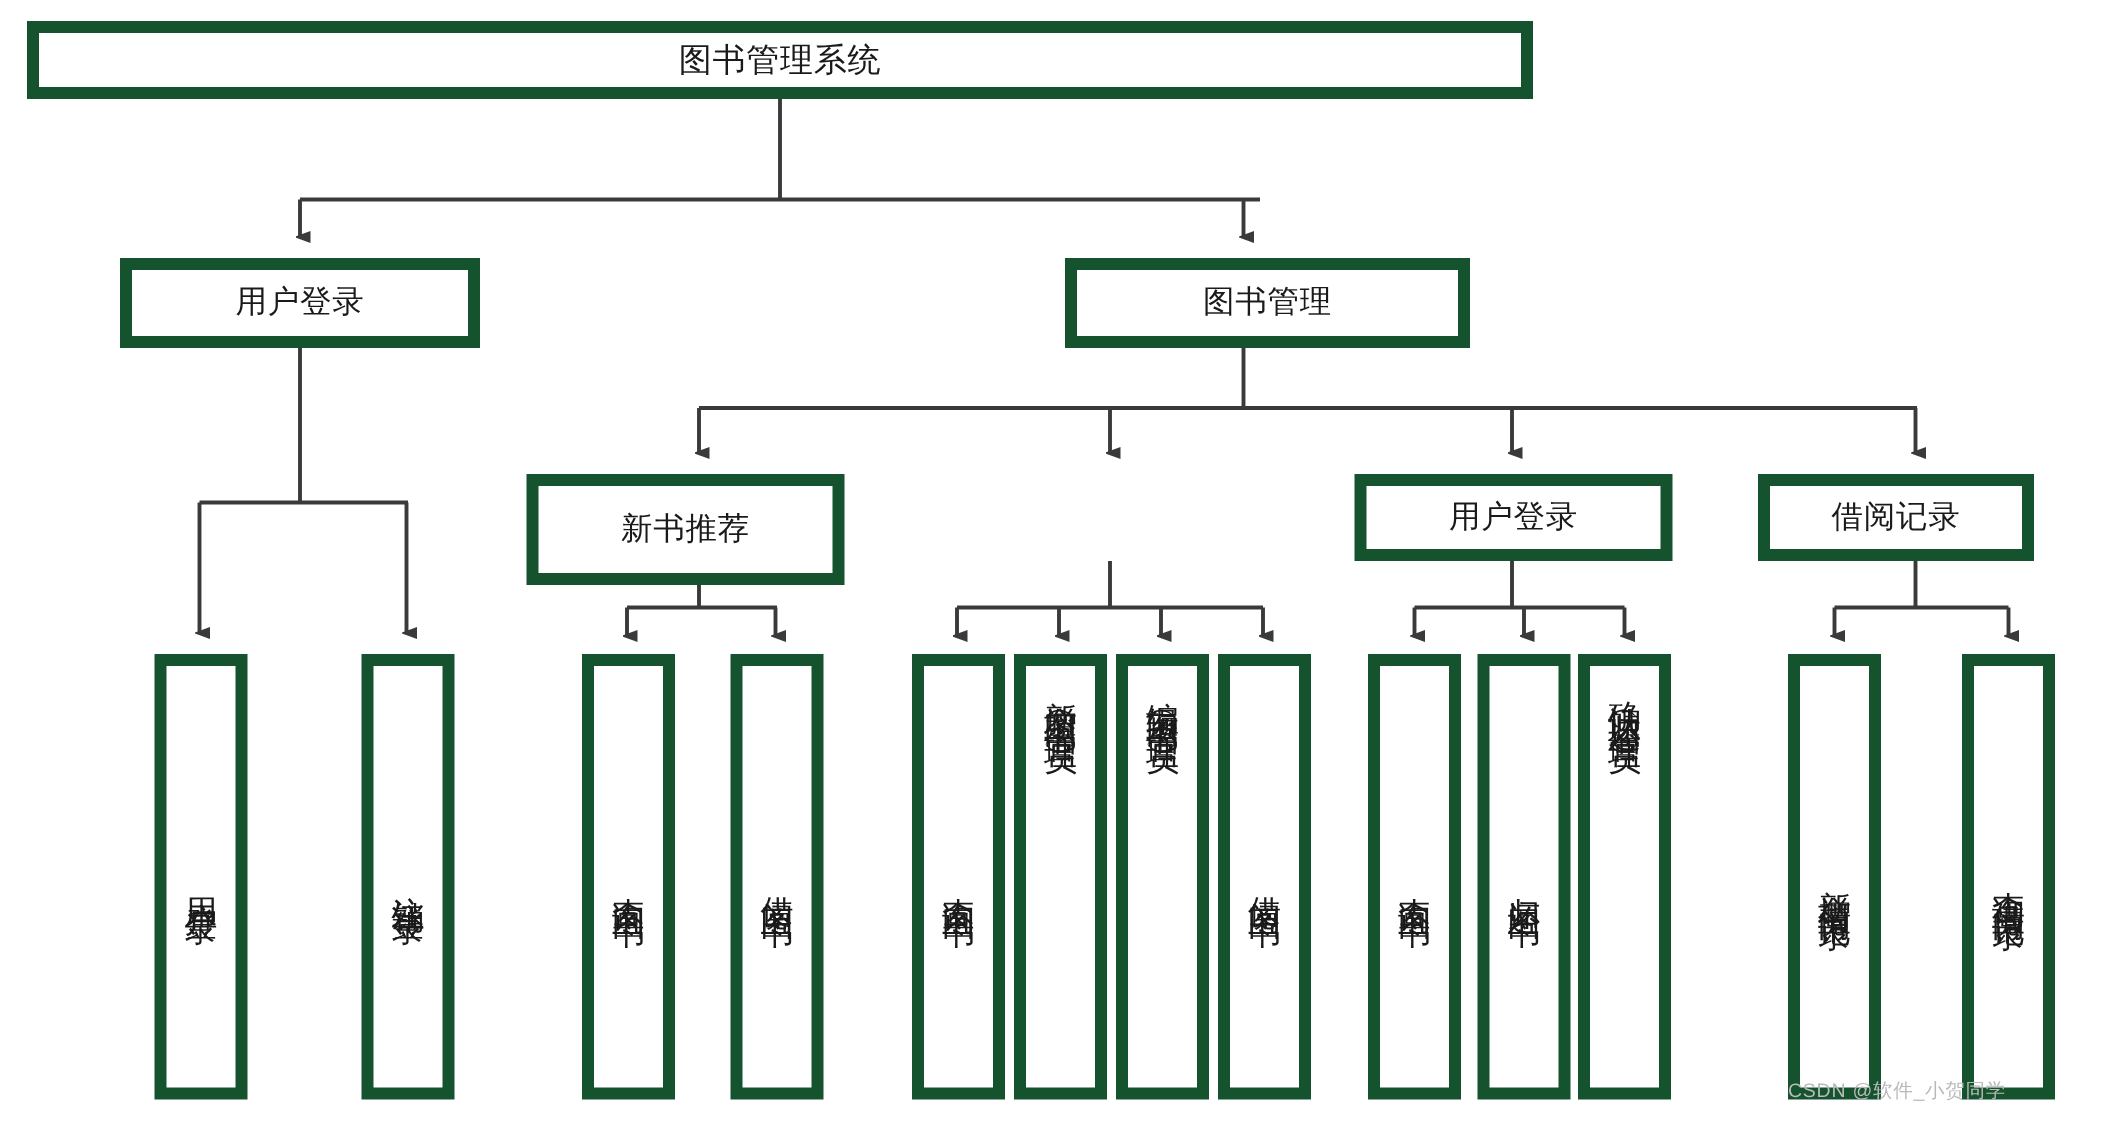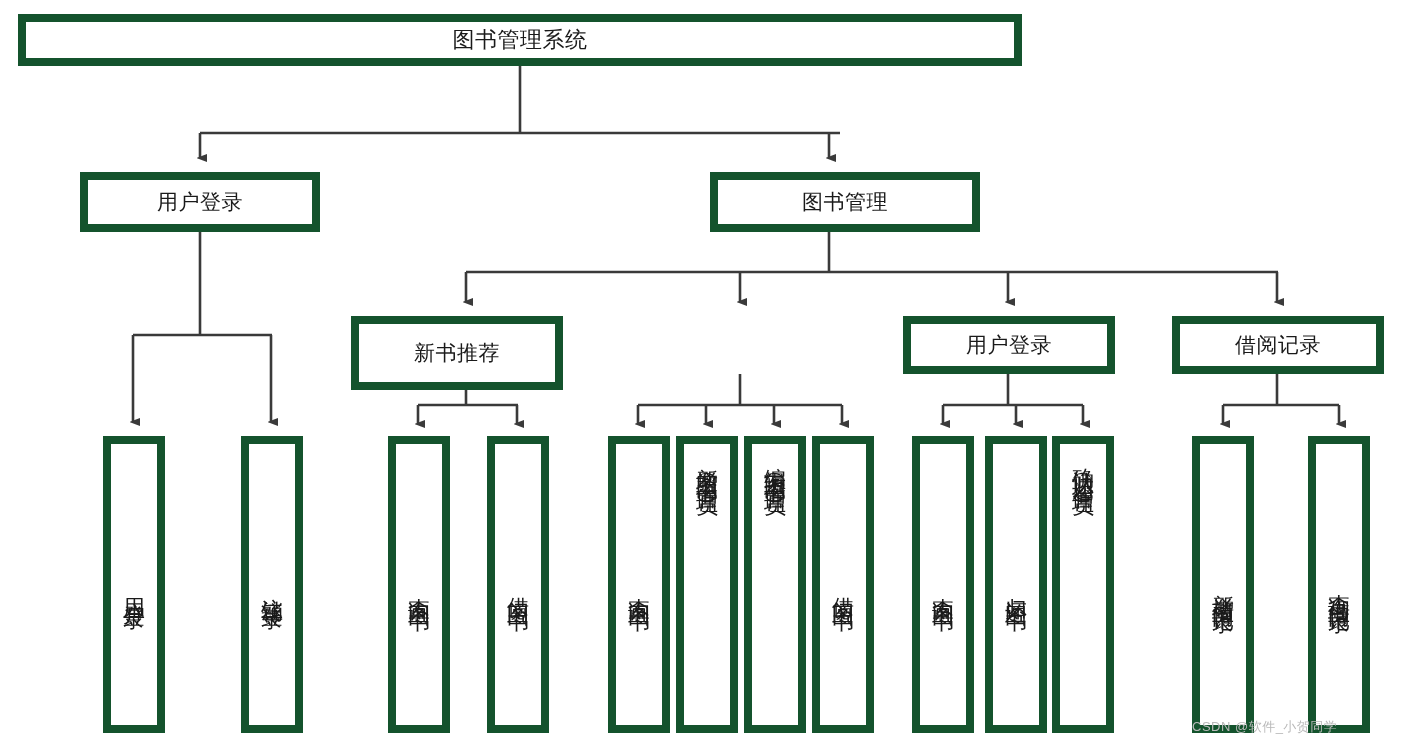--- a/index.html
+++ b/index.html
@@ -137,21 +137,21 @@
   <div class="node h" style="left:710px; top:172px; width:270px; height:60px;align-items:center;">
     <span class="node-label">图书管理</span>
   </div>
 
   <div class="node h" style="left:351px; top:316px; width:212px; height:74px;">
     <span class="node-label">新书推荐</span>
   </div>
   <div class="node h" style="left:903px; top:316px; width:212px; height:58px;">
     <span class="node-label">用户登录</span>
   </div>
-  <div class="node h" style="left:1172px; top:316px; width:212px; height:58px;">
+  <div class="node h" style="left:1172px; top:316px; width:184px; height:58px;">
     <span class="node-label">借阅记录</span>
   </div>
 
   <div class="node v" style="left:103px; top:436px; width:62px; height:297px; align-items:center;">
     <span class="node-label">用户登录</span>
   </div>
   <div class="node v" style="left:241px; top:436px; width:62px; height:297px; align-items:center;">
     <span class="node-label">注销登录</span>
   </div>
   <div class="node v" style="left:388px; top:436px; width:62px; height:297px; align-items:center;">

